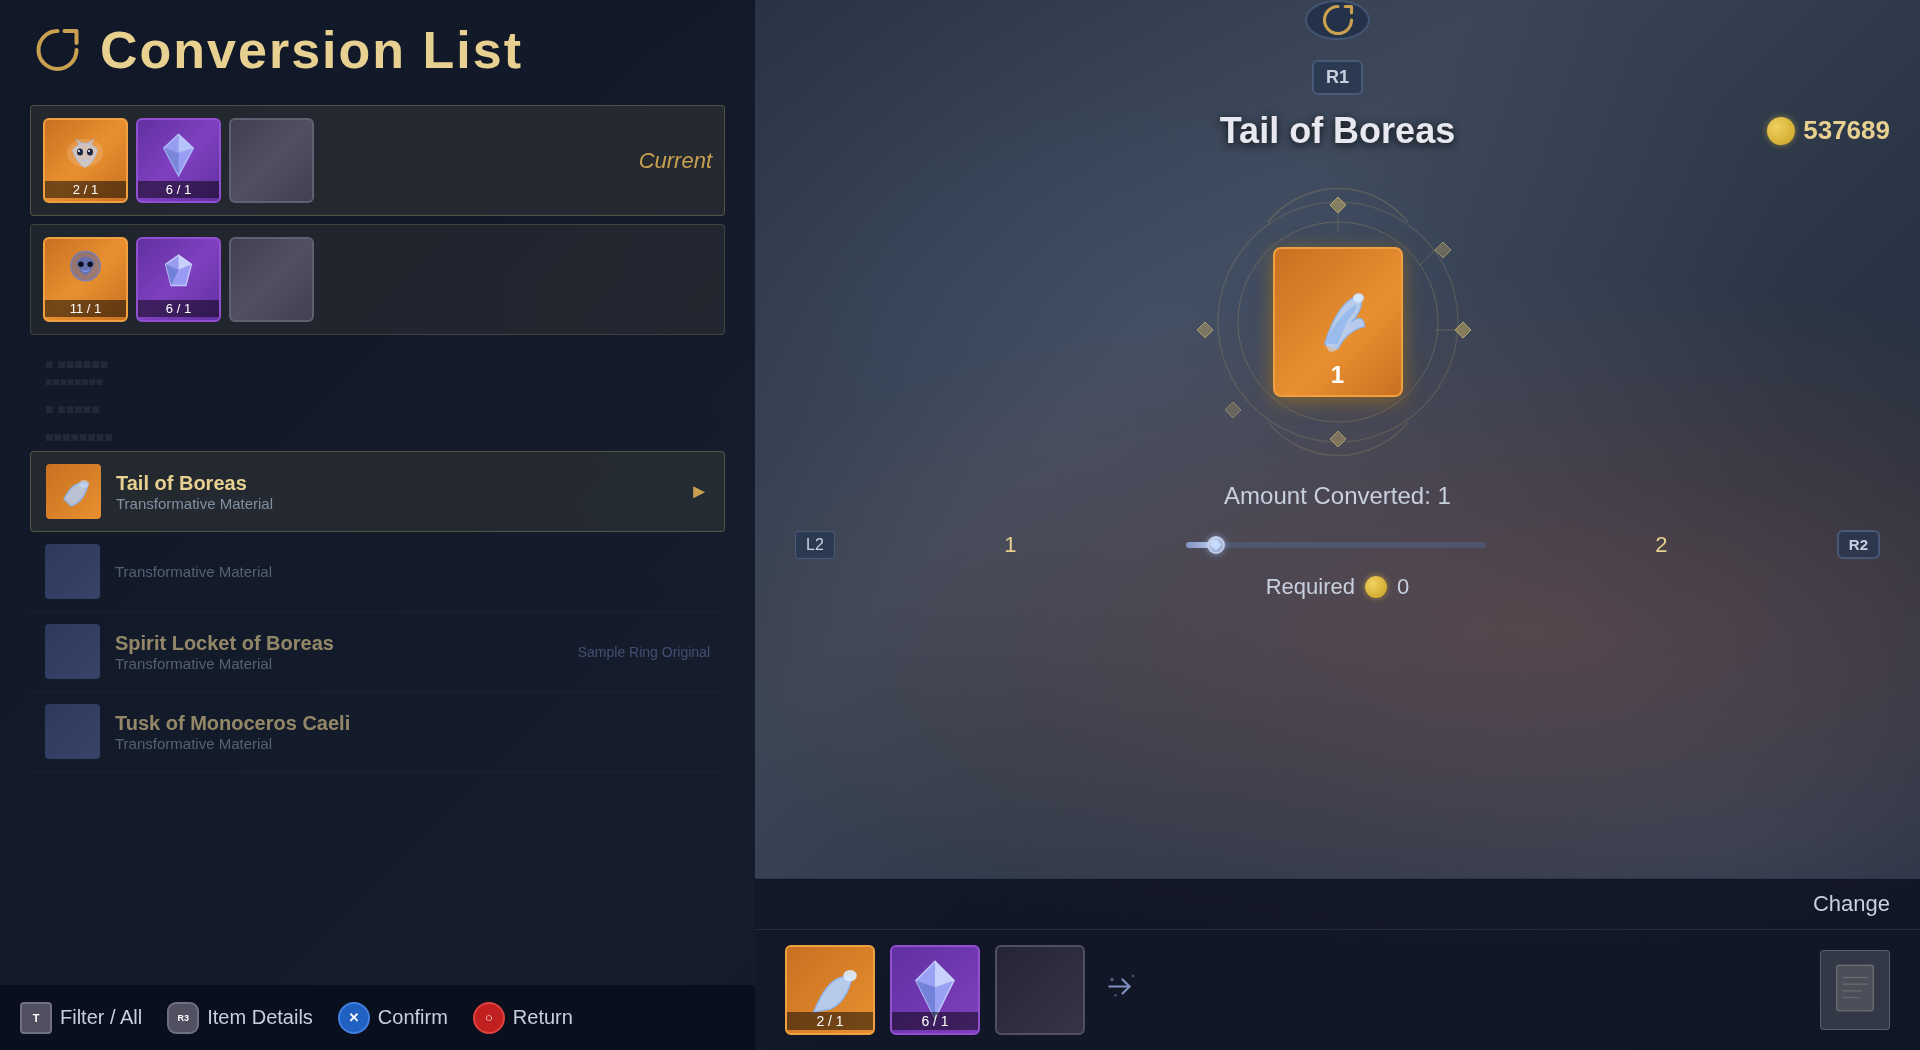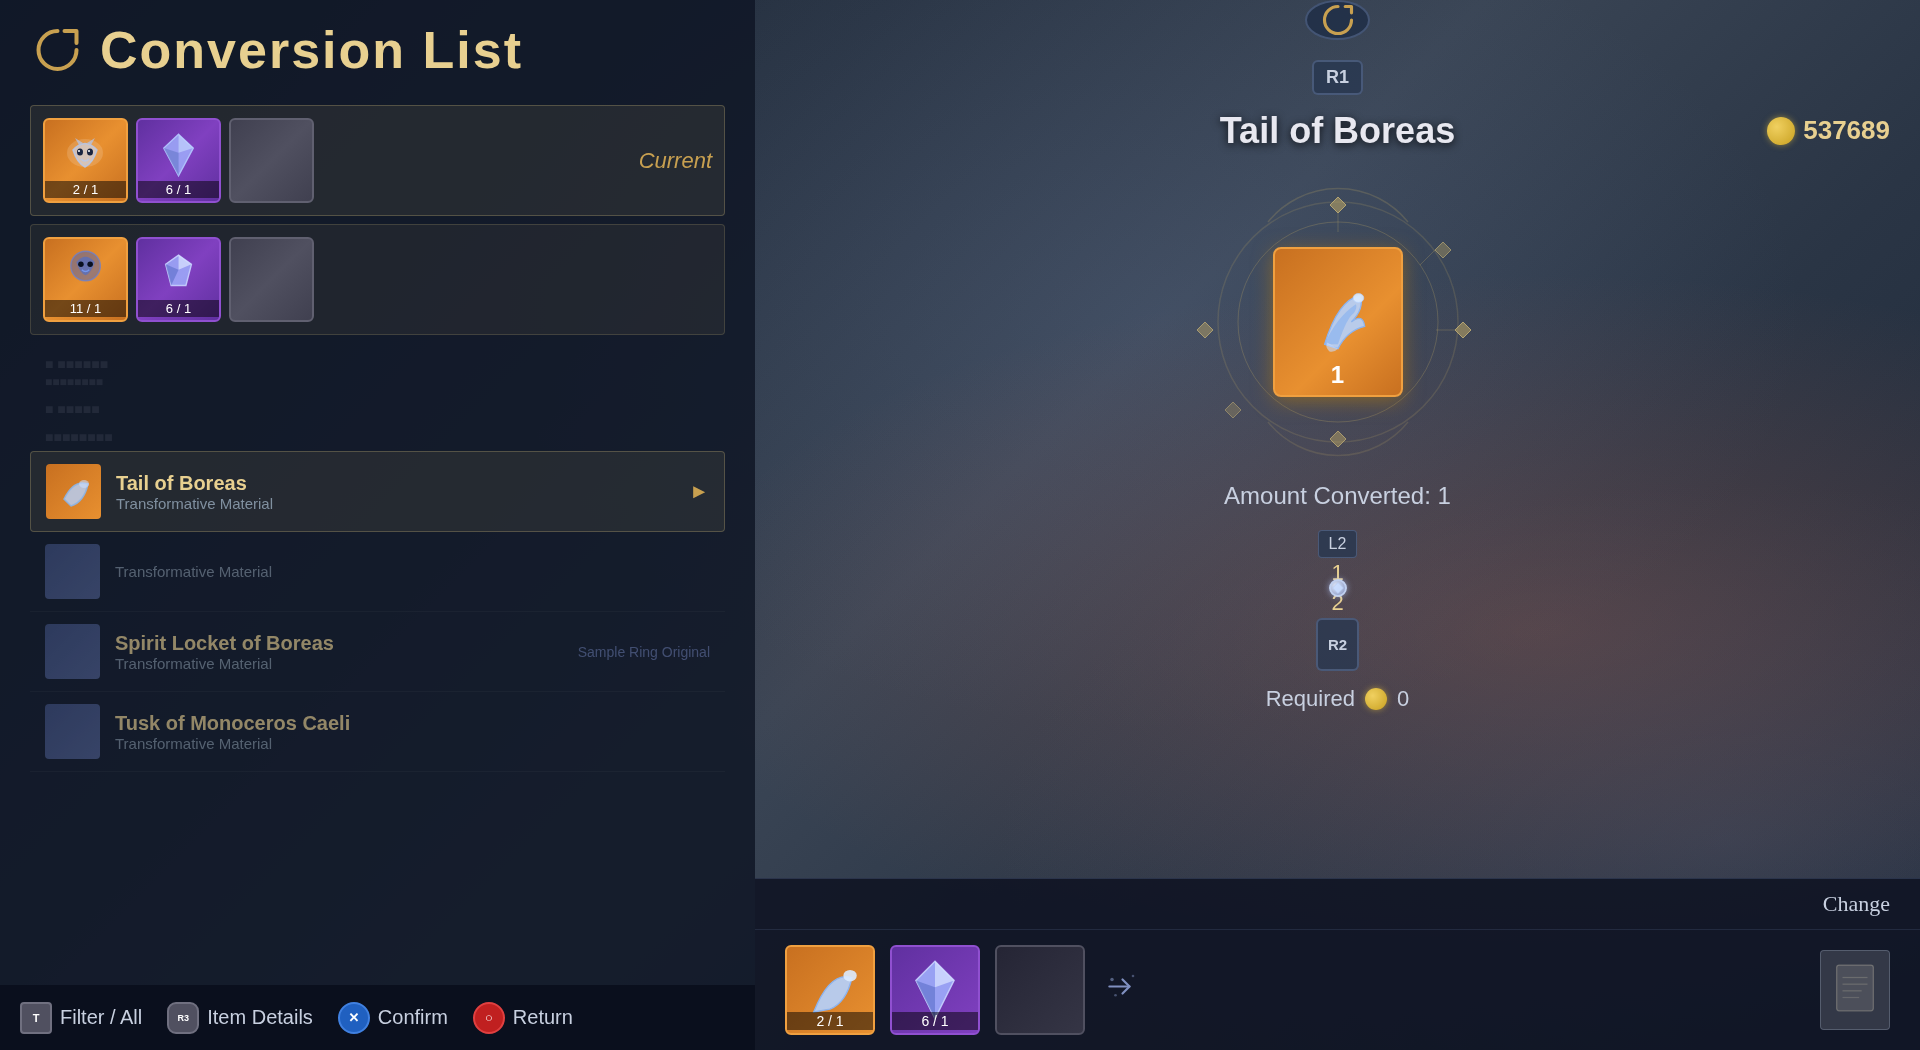--- a/index.html
+++ b/index.html
@@ -364,23 +364,22 @@
 
     .amount-label {
       font-size: 24px;
       color: #c8d0e0;
       margin-bottom: 20px;
     }
 
     .slider-row {
       display: flex;
       align-items: center;
-      gap: 2px;
+      gap: 15px;
       justify-content: space-between;
-      flex-direction: column;
     }
 
     .slider-badge {
       background: rgba(40, 55, 80, 0.8);
       border: 1px solid rgba(100, 120, 160, 0.5);
       border-radius: 4px;
       padding: 4px 10px;
       color: #c8d0e0;
       font-size: 16px;
     }
@@ -421,21 +420,21 @@
       background: radial-gradient(circle at 35% 35%, #e0e8f8, #8090c0);
       border-radius: 50%;
       border: 2px solid #c0d0f0;
       box-shadow: 0 0 6px rgba(180,200,255,0.6);
     }
 
     .r2-badge {
       background: rgba(40, 55, 80, 0.8);
       border: 2px solid rgba(100, 120, 160, 0.5);
       border-radius: 6px;
-      padding: 16px 10px;
+      padding: 4px 10px;
       color: #c8d0e0;
       font-size: 15px;
       font-weight: bold;
     }
 
     .required-row {
       display: flex;
       align-items: center;
       gap: 10px;
       justify-content: center;
@@ -451,21 +450,20 @@
       left: 0;
       right: 0;
       background: rgba(15, 20, 35, 0.9);
       border-top: 1px solid rgba(100, 120, 160, 0.3);
     }
 
     .change-bar {
       padding: 12px 30px;
       text-align: right;
       border-bottom: 1px solid rgba(100, 120, 160, 0.2);
-      font-family: Liberation Serif, serif;
     }
 
     .change-btn {
       color: #c8d0e0;
       font-size: 22px;
       cursor: pointer;
     }
 
     .conversion-items-row {
       display: flex;

